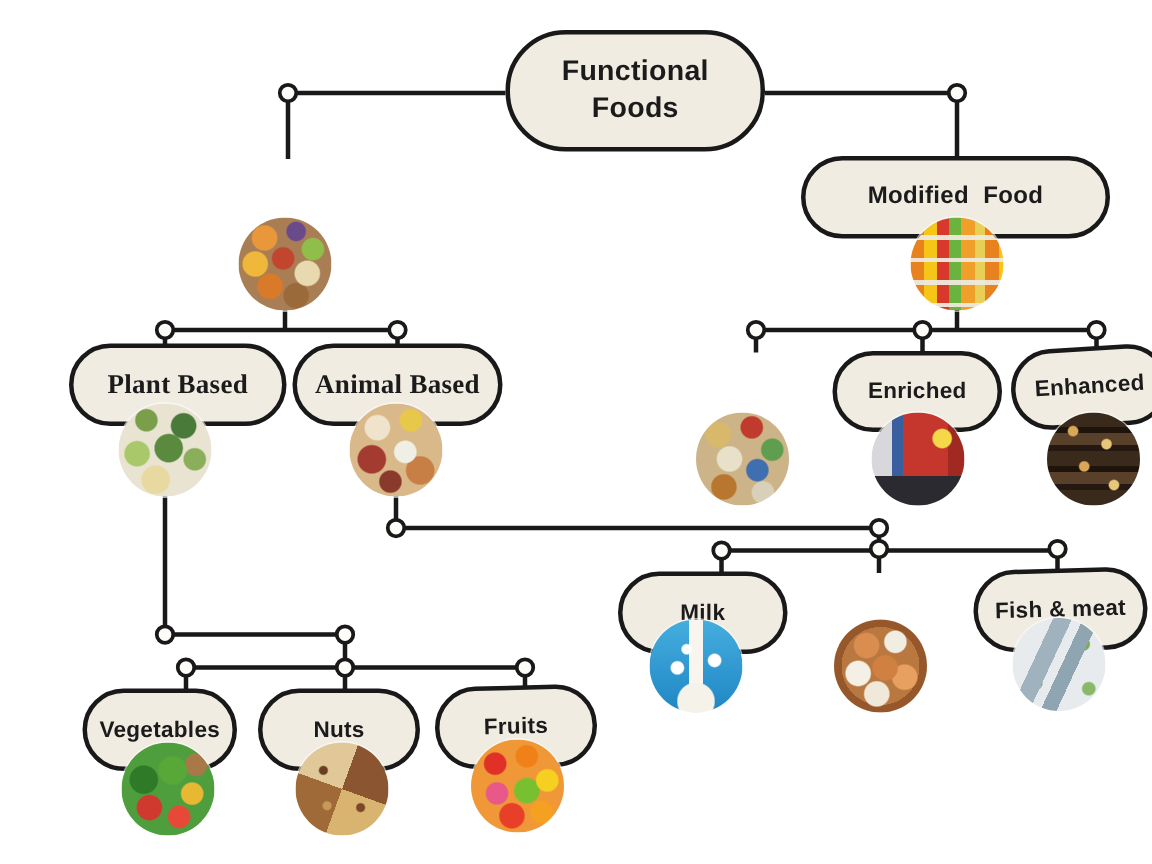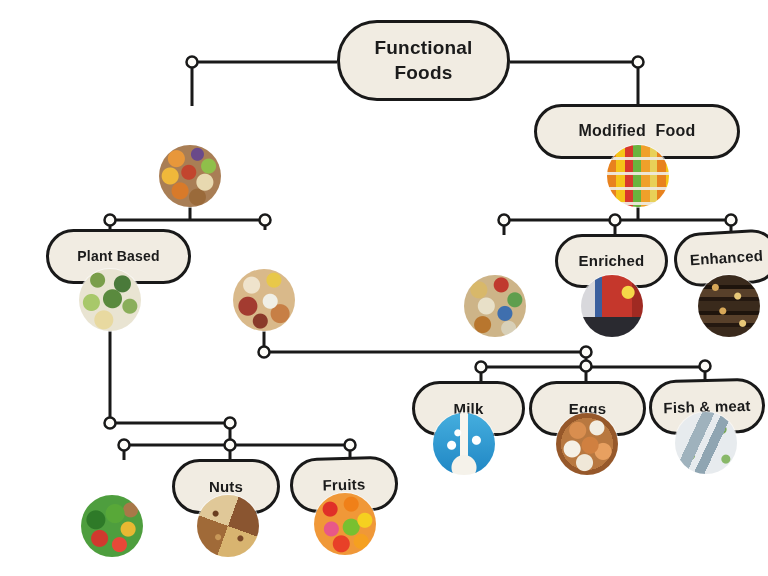--- a/index.html
+++ b/index.html
@@ -12,21 +12,21 @@
   .pill{
     position:absolute;display:flex;align-items:center;justify-content:center;
     background:#f1ece2;border:3px solid #191919;border-radius:40px;
     box-sizing:border-box;z-index:2;text-align:center;
   }
   .pill .label{
     font-weight:700;color:#1b1b1b;line-height:1.3;letter-spacing:.2px;padding:0 8px;
   }
   .pill.root .label{font-size:19px;}
   .pill.lvl1 .label{font-size:16px;}
-  .pill.lvl2 .label{font-size:14px;}
+  .pill.lvl2 .label{font-size:18px;font-family:Liberation Serif, serif;}
   .pill.lvl3 .label{font-size:15px;}
   .pill.modified .label{word-spacing:5px;}
   .tilt-a{transform:rotate(-3.5deg);}
   .tilt-b{transform:rotate(-1.5deg);}
   .pic{
     position:absolute;width:62px;height:62px;border-radius:50%;z-index:3;
     box-shadow:0 0 0 1px rgba(255,255,255,.6);
   }
   
   .img-conventional{background:
@@ -163,46 +163,49 @@
 
   <div class="pill lvl1 modified" style="left:502px;top:104px;width:206px;height:55px;align-items:center;">
     <span class="label">Modified Food</span>
   </div>
   <div class="pic img-conventional" style="left:127px;top:145px;"></div>
   <div class="pic img-modified" style="left:575px;top:145px;"></div>
 
   <div class="pill lvl2" style="left:14px;top:229px;width:145px;height:55px;">
     <span class="label">Plant Based</span>
   </div>
+  <div class="pill lvl2" style="left:163px;top:229px;width:140px;height:55px;">
+    <span class="label">Animal Based</span>
+  </div>
   <div class="pic img-plant" style="left:47px;top:269px;"></div>
   <div class="pic img-animal" style="left:201px;top:269px;"></div>
 
   <div class="pill lvl3" style="left:523px;top:234px;width:113px;height:54px;">
     <span class="label">Enriched</span>
   </div>
   <div class="pill lvl3 tilt-a" style="left:642px;top:231px;width:105px;height:54px;">
     <span class="label">Enhanced</span>
   </div>
   <div class="pic img-fortified" style="left:432px;top:275px;"></div>
   <div class="pic img-enriched" style="left:549px;top:275px;"></div>
   <div class="pic img-enhanced" style="left:666px;top:275px;"></div>
 
   <div class="pill lvl3" style="left:380px;top:381px;width:113px;height:55px;">
     <span class="label">Milk</span>
   </div>
-  <div class="pill lvl3" style="left:497px;top:381px;width:117px;height:55px;">
-    <span class="label">Eggs</span>
-  </div>
   <div class="pill lvl3 tilt-b" style="left:617px;top:379px;width:116px;height:55px;">
     <span class="label">Fish &amp; meat</span>
   </div>
   <div class="pic img-milk" style="left:401px;top:413px;"></div>
   <div class="pic img-eggs" style="left:524px;top:413px;"></div>
   <div class="pic img-fish" style="left:643px;top:412px;"></div>
 
+  <div class="pill lvl3" style="left:23px;top:459px;width:103px;height:55px;">
+    <span class="label">Vegetables</span>
+  </div>
   <div class="pill lvl3" style="left:140px;top:459px;width:108px;height:55px;">
     <span class="label">Nuts</span>
   </div>
   <div class="pill lvl3 tilt-b" style="left:258px;top:457px;width:108px;height:55px;">
     <span class="label">Fruits</span>
   </div>
   <div class="pic img-veg" style="left:49px;top:495px;"></div>
   <div class="pic img-nuts" style="left:165px;top:495px;"></div>
   <div class="pic img-fruits" style="left:282px;top:493px;"></div>
 

